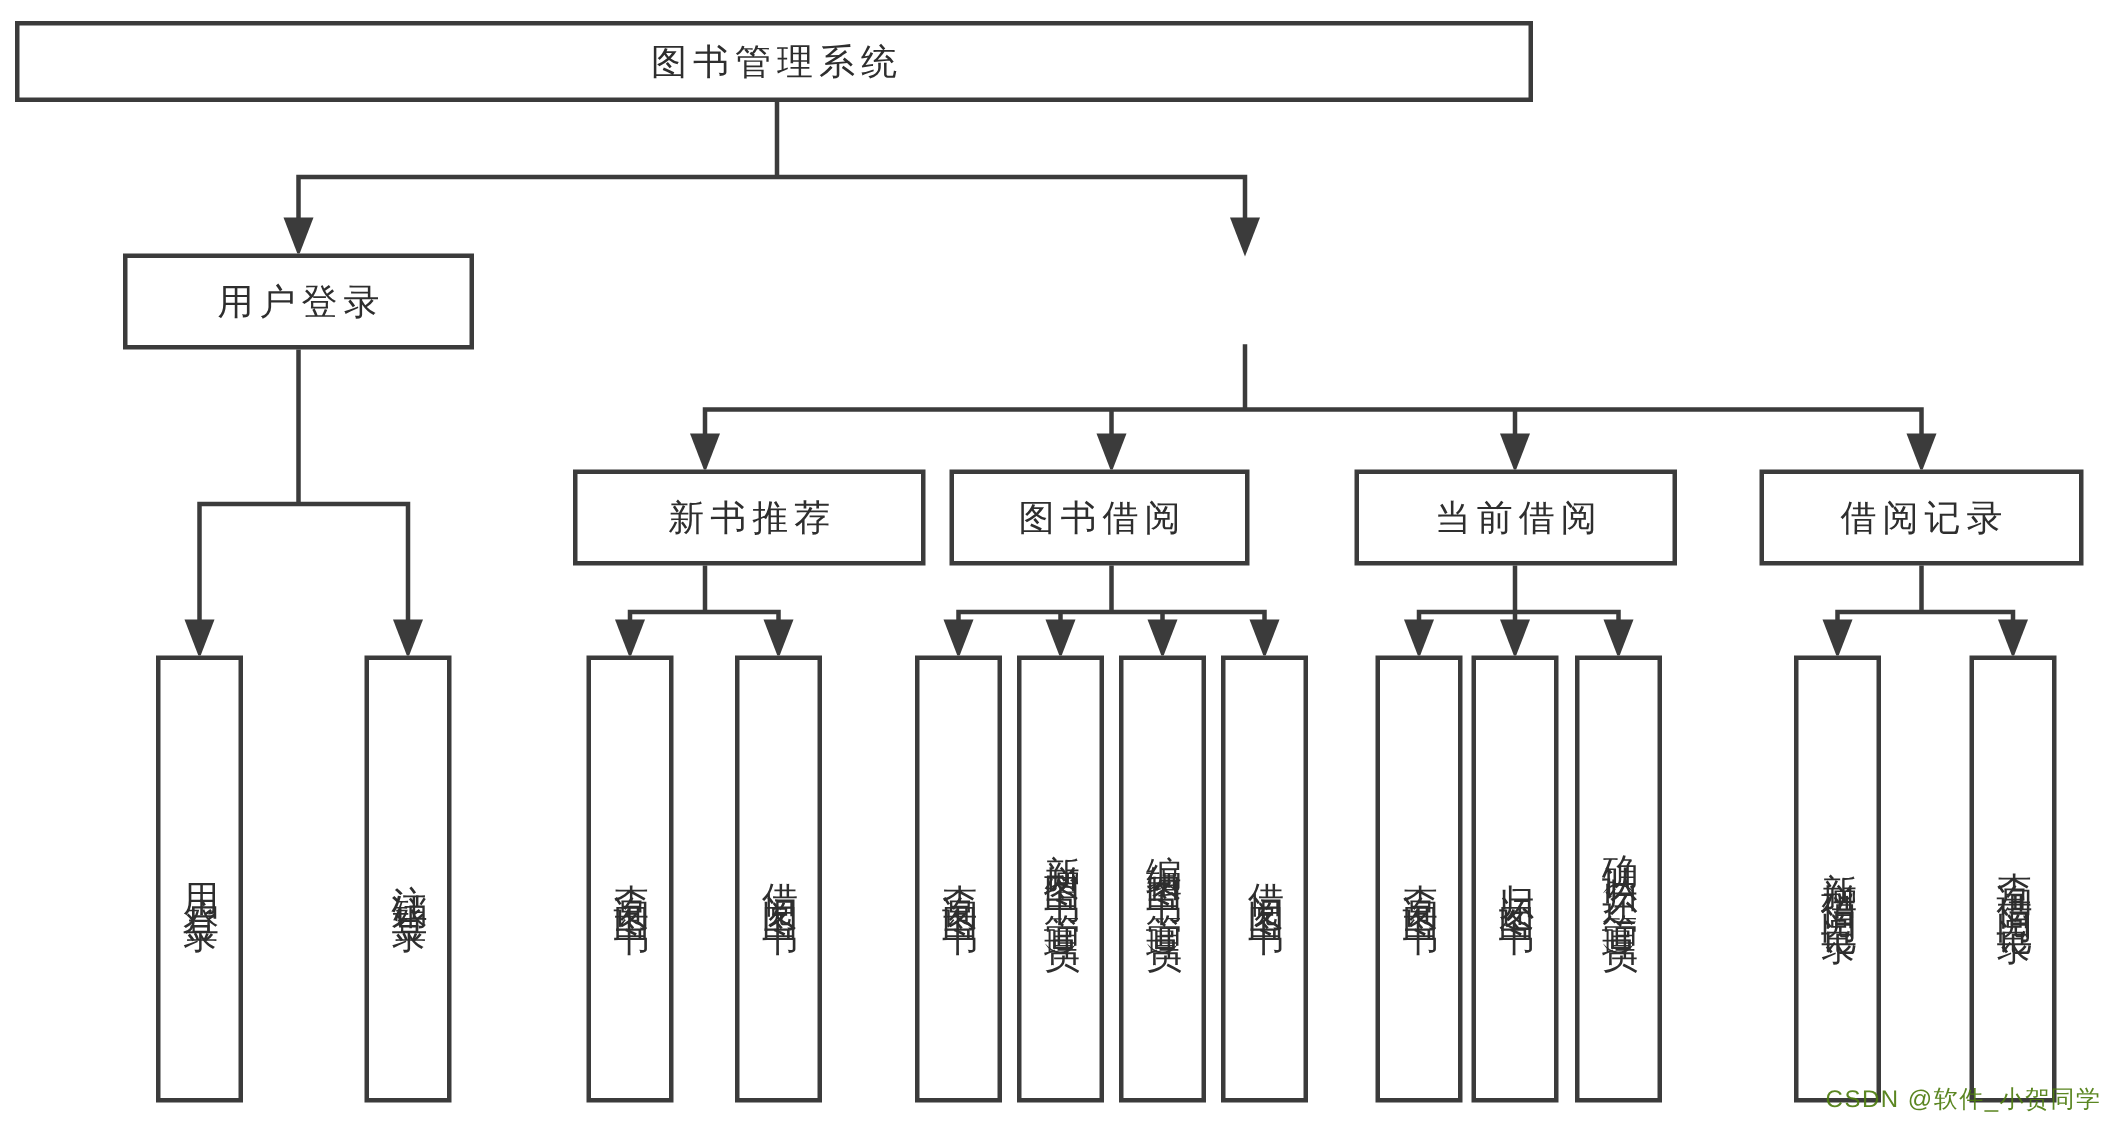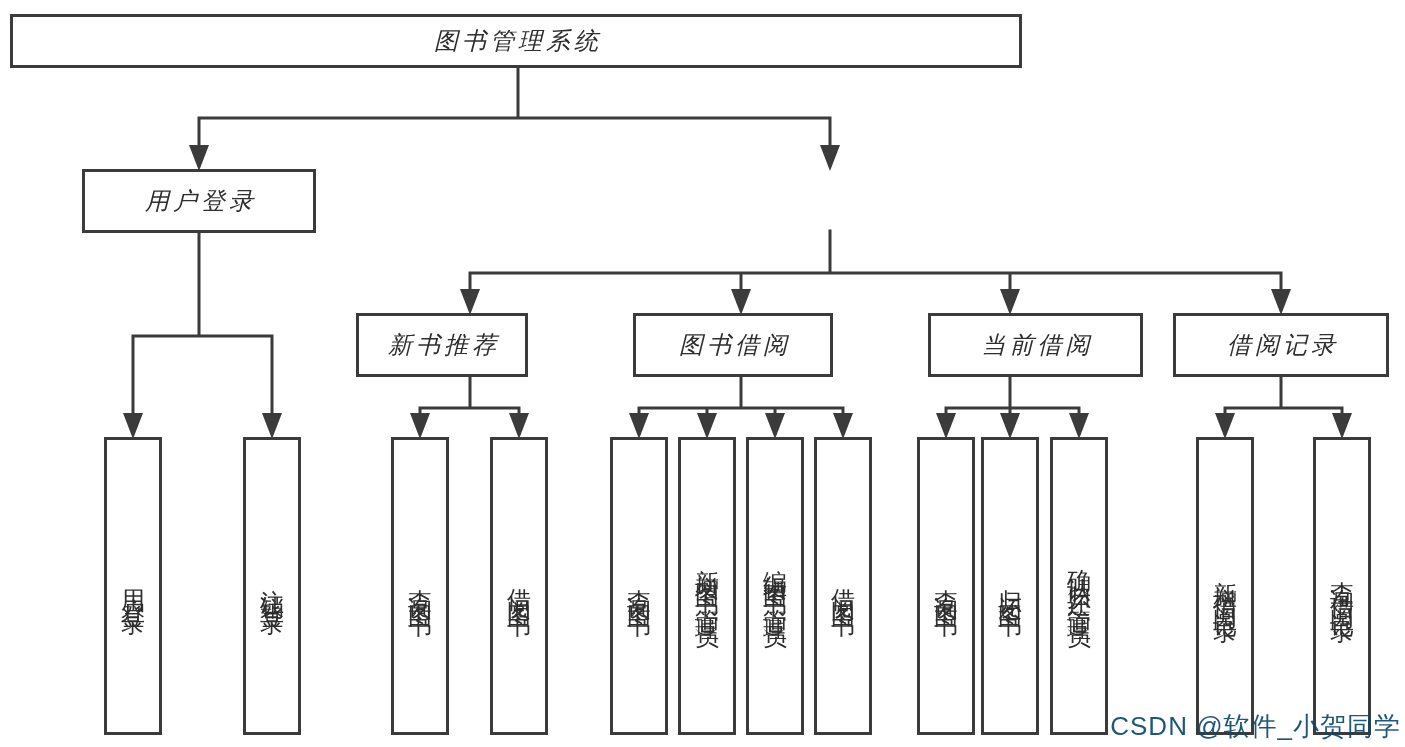--- a/index.html
+++ b/index.html
@@ -25,37 +25,36 @@
     align-items: center;
     justify-content: center;
     z-index: 2;
   }
   .htext {
     font-size: 24px;
     letter-spacing: 4px;
     text-indent: 4px;
     white-space: nowrap;
     text-align: center;
-    font-style: italic;
   }
   .vtext {
     writing-mode: vertical-rl;
     text-orientation: mixed;
     font-size: 24px;
     letter-spacing: 8px;
     line-height: 1;
     white-space: nowrap;
   }
   .watermark {
     position: absolute;
     right: 4px;
     bottom: 3px;
-    font-size: 26px;
+    font-size: 16px;
     letter-spacing: 1px;
-    color: #0c4a6e;
+    color: #4d7c0f;
     opacity: 0.92;
     z-index: 5;
     white-space: nowrap;
   }
 </style>
 </head>
 <body>
 
 <div class="canvas">
 
@@ -118,27 +117,27 @@
   </svg>
 
   <div class="node" style="left:10px;top:14px;width:1012px;height:54px">
     <span class="htext">图书管理系统</span>
   </div>
 
   <div class="node" style="left:82px;top:169px;width:234px;height:64px">
     <span class="htext">用户登录</span>
   </div>
 
-  <div class="node" style="left:356px;top:313px;width:172px;height:64px">
+  <div class="node" style="left:382px;top:313px;width:235px;height:64px">
     <span class="htext">新书推荐</span>
   </div>
   <div class="node" style="left:633px;top:313px;width:200px;height:64px">
     <span class="htext">图书借阅</span>
   </div>
-  <div class="node" style="left:928px;top:313px;width:215px;height:64px">
+  <div class="node" style="left:903px;top:313px;width:215px;height:64px">
     <span class="htext">当前借阅</span>
   </div>
   <div class="node" style="left:1173px;top:313px;width:216px;height:64px">
     <span class="htext">借阅记录</span>
   </div>
 
   <div class="node" style="left:104px;top:437px;width:58px;height:298px">
     <span class="vtext">用户登录</span>
   </div>
   <div class="node" style="left:243px;top:437px;width:58px;height:298px">

